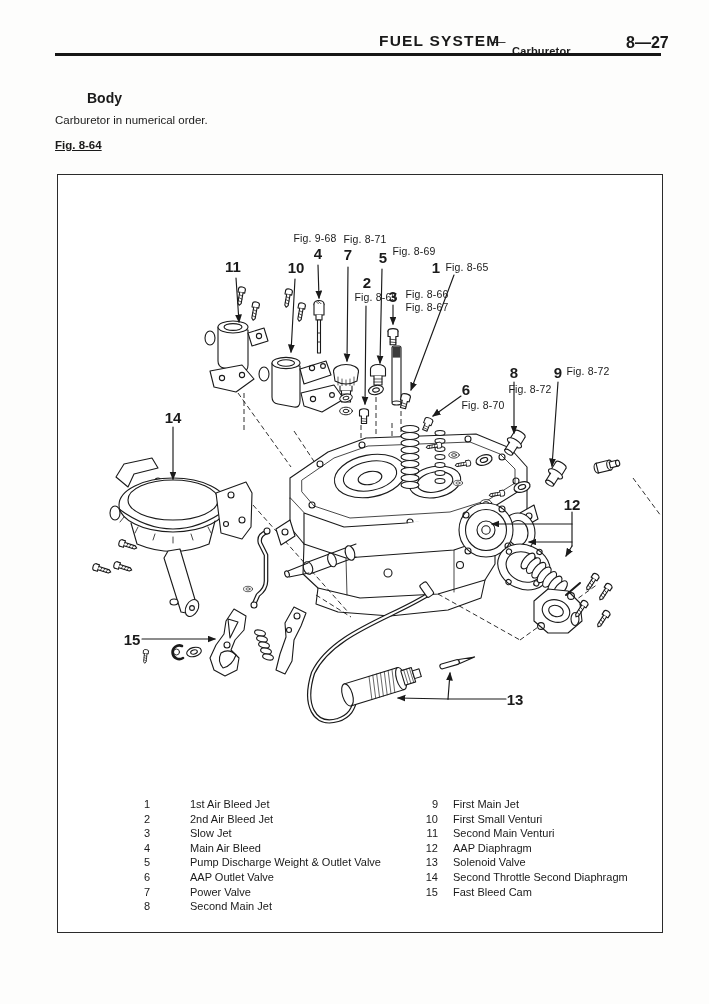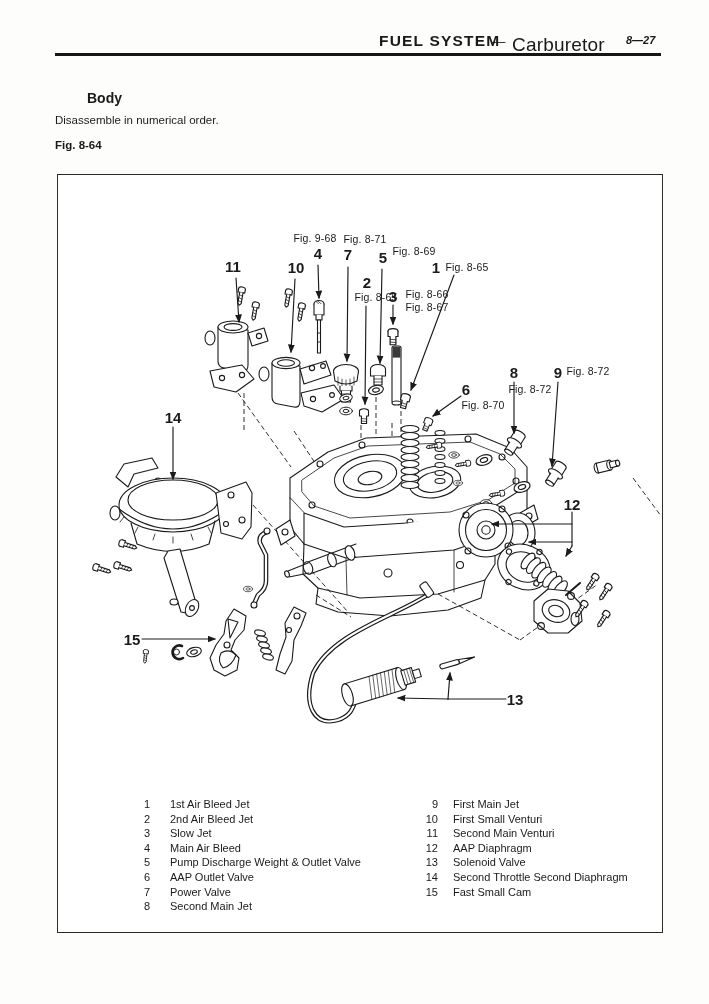--- a/index.html
+++ b/index.html
@@ -6,59 +6,59 @@
   body{
     width:709px;height:1004px;position:relative;
     background:#fdfdfc;color:#1a1a1a;
     font-family:"Liberation Sans", sans-serif;
     overflow:hidden;
   }
   .abs{position:absolute;white-space:nowrap;}
   
   .hdr-title{left:379px;top:32px;font-size:15.5px;font-weight:bold;letter-spacing:1.2px;}
   .hdr-dash{left:492px;top:34px;font-size:13.5px;}
-  .hdr-sub{left:512px;top:34px;font-size:19px;font-weight:normal;letter-spacing:.2px;}
-  .hdr-page{left:626px;top:34px;font-size:11px;font-weight:bold;font-style:italic;}
+  .hdr-sub{left:512px;top:45px;font-size:11px;font-weight:bold;letter-spacing:.2px;}
+  .hdr-page{left:626px;top:34px;font-size:16px;font-weight:bold;}
   .rule{left:55px;top:53px;width:606px;height:2.5px;background:#161616;}
   
   .sec-head{left:55px;top:90px;font-size:14px;font-weight:bold;padding-left:32px;}
   .sec-instr{left:55px;top:114px;font-size:11.5px;}
-  .sec-fig{left:55px;top:139px;font-size:11.5px;font-weight:bold;}
+  .sec-fig{left:55px;top:139px;font-size:11.5px;font-weight:bold;text-decoration:underline;}
   
   .figure-box{
     position:absolute;left:57px;top:174px;width:606px;height:759px;
     box-sizing:border-box;border:1.5px solid #2b2b2b;background:#fff;
   }
   .figure-box svg{position:absolute;left:0;top:0;}
   .co{position:absolute;transform:translate(-50%,-50%);font-size:15px;font-weight:bold;white-space:nowrap;}
   .fg{position:absolute;transform:translate(-50%,-50%);font-size:10.5px;letter-spacing:.2px;white-space:nowrap;}
   
   .plist{position:absolute;left:0;top:622px;width:100%;font-size:11px;}
   .pcol{position:absolute;top:0;}
   .pcol.colL{left:78px;}
   .pcol.colR{left:358px;}
   .prow{display:flex;height:14.6px;line-height:14.6px;}
   .pnum{flex:none;width:14px;text-align:right;}
   .colR .pnum{width:22px;}
-  .pname{margin-left:20px;white-space:nowrap;}
+  .pname{margin-left:40px;white-space:nowrap;}
   .colR .pname{margin-left:15px;}
 </style>
 </head>
 <body>
 
 <div>
 
   <div class="abs hdr-title">FUEL SYSTEM</div>
   <div class="abs hdr-dash">—</div>
   <div class="abs hdr-sub">Carburetor</div>
   <div class="abs hdr-page">8—27</div>
   <div class="abs rule"></div>
 
   <div class="abs sec-head">Body</div>
-  <div class="abs sec-instr">Disassemble in numerical order.</div>
+  <div class="abs sec-instr">Carburetor in numerical order.</div>
   <div class="abs sec-fig">Fig. 8-64</div>
 
   <div class="figure-box">
 
     <svg width="603" height="756" viewBox="0 0 603 756">
       <defs>
         <marker id="ah" markerWidth="9" markerHeight="8" refX="6.5" refY="3" orient="auto">
           <path d="M0,0 L7.5,3 L0,6 Z" fill="#1a1a1a"></path>
         </marker>
         <g id="screw">
@@ -484,18 +484,18 @@
         <div class="prow">
             <span class="pnum">13</span>
             <span class="pname">Solenoid Valve</span>
           </div>
         <div class="prow">
             <span class="pnum">14</span>
             <span class="pname">Second Throttle Second Diaphragm</span>
           </div>
         <div class="prow">
             <span class="pnum">15</span>
-            <span class="pname">Fast Small Cam</span>
+            <span class="pname">Fast Bleed Cam</span>
           </div>
       </div>
     </div>
   </div>
 </div>
 
 </body></html>

